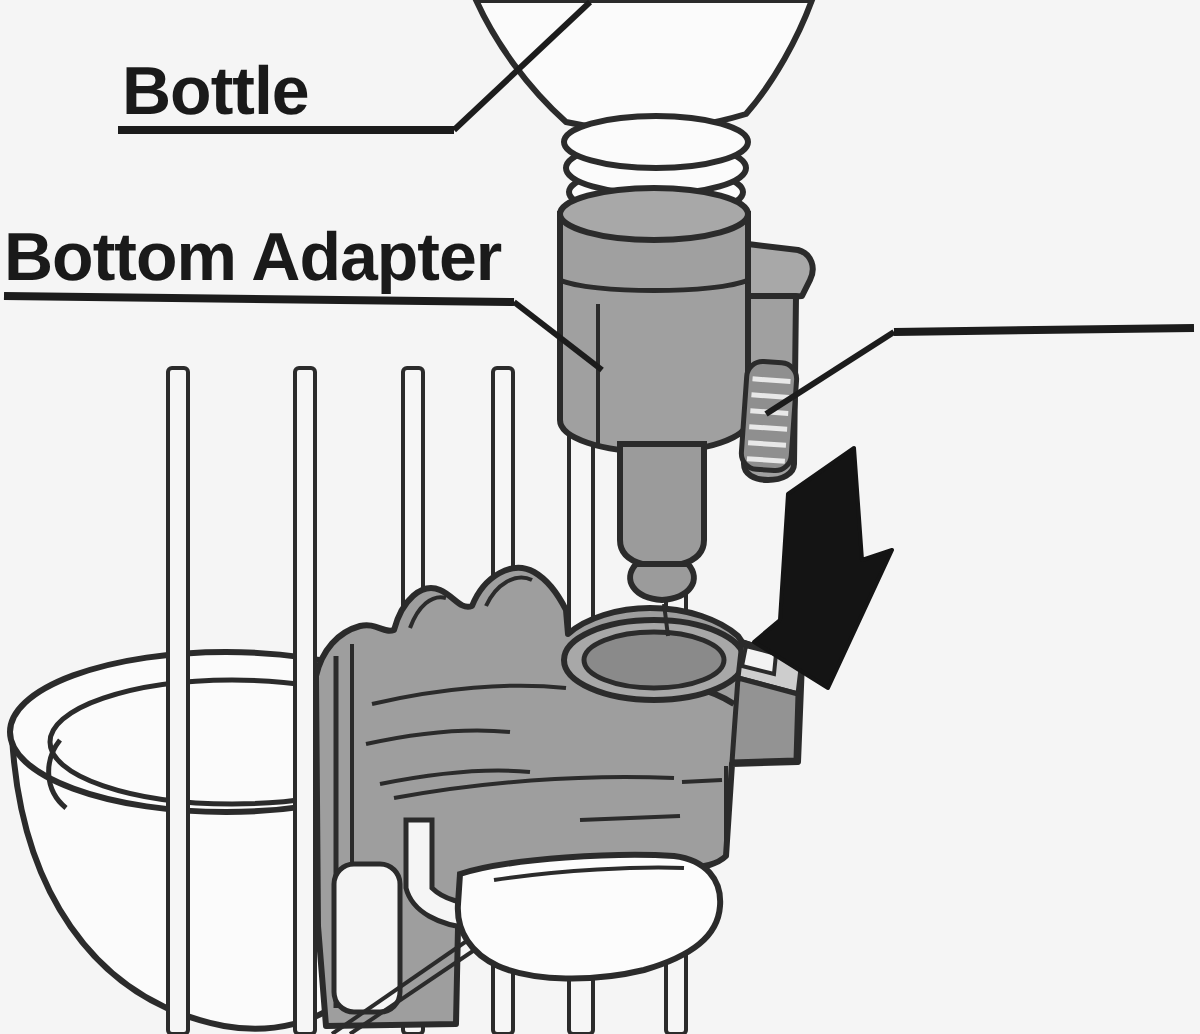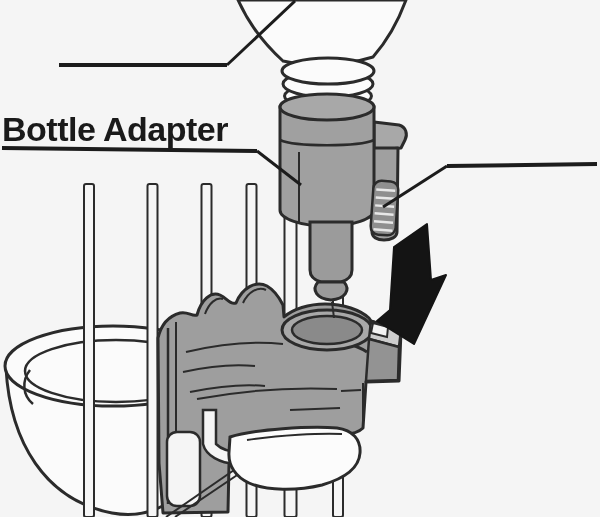--- a/index.html
+++ b/index.html
@@ -150,14 +150,15 @@
     <g stroke="#1c1c1c" fill="none">
       <path d="M59,65 L227,65" stroke-width="4"></path>
       <path d="M227,65 L295,1" stroke-width="3"></path>
       <path d="M2,148 L257,151" stroke-width="4"></path>
       <path d="M257,151 L301,185" stroke-width="3"></path>
       <path d="M447,166 L597,164" stroke-width="4"></path>
       <path d="M447,166 L383,207" stroke-width="3"></path>
     </g>
   </svg>
 
-  <div id="label-bottle-adapter" class="diagram-label">Bottle Adapter</div>
+  <div id="label-bottle" class="diagram-label">Bottle</div>
+  <div id="label-bottle-adapter" class="diagram-label">Bottom Adapter</div>
 </div>
 
 </body></html>

